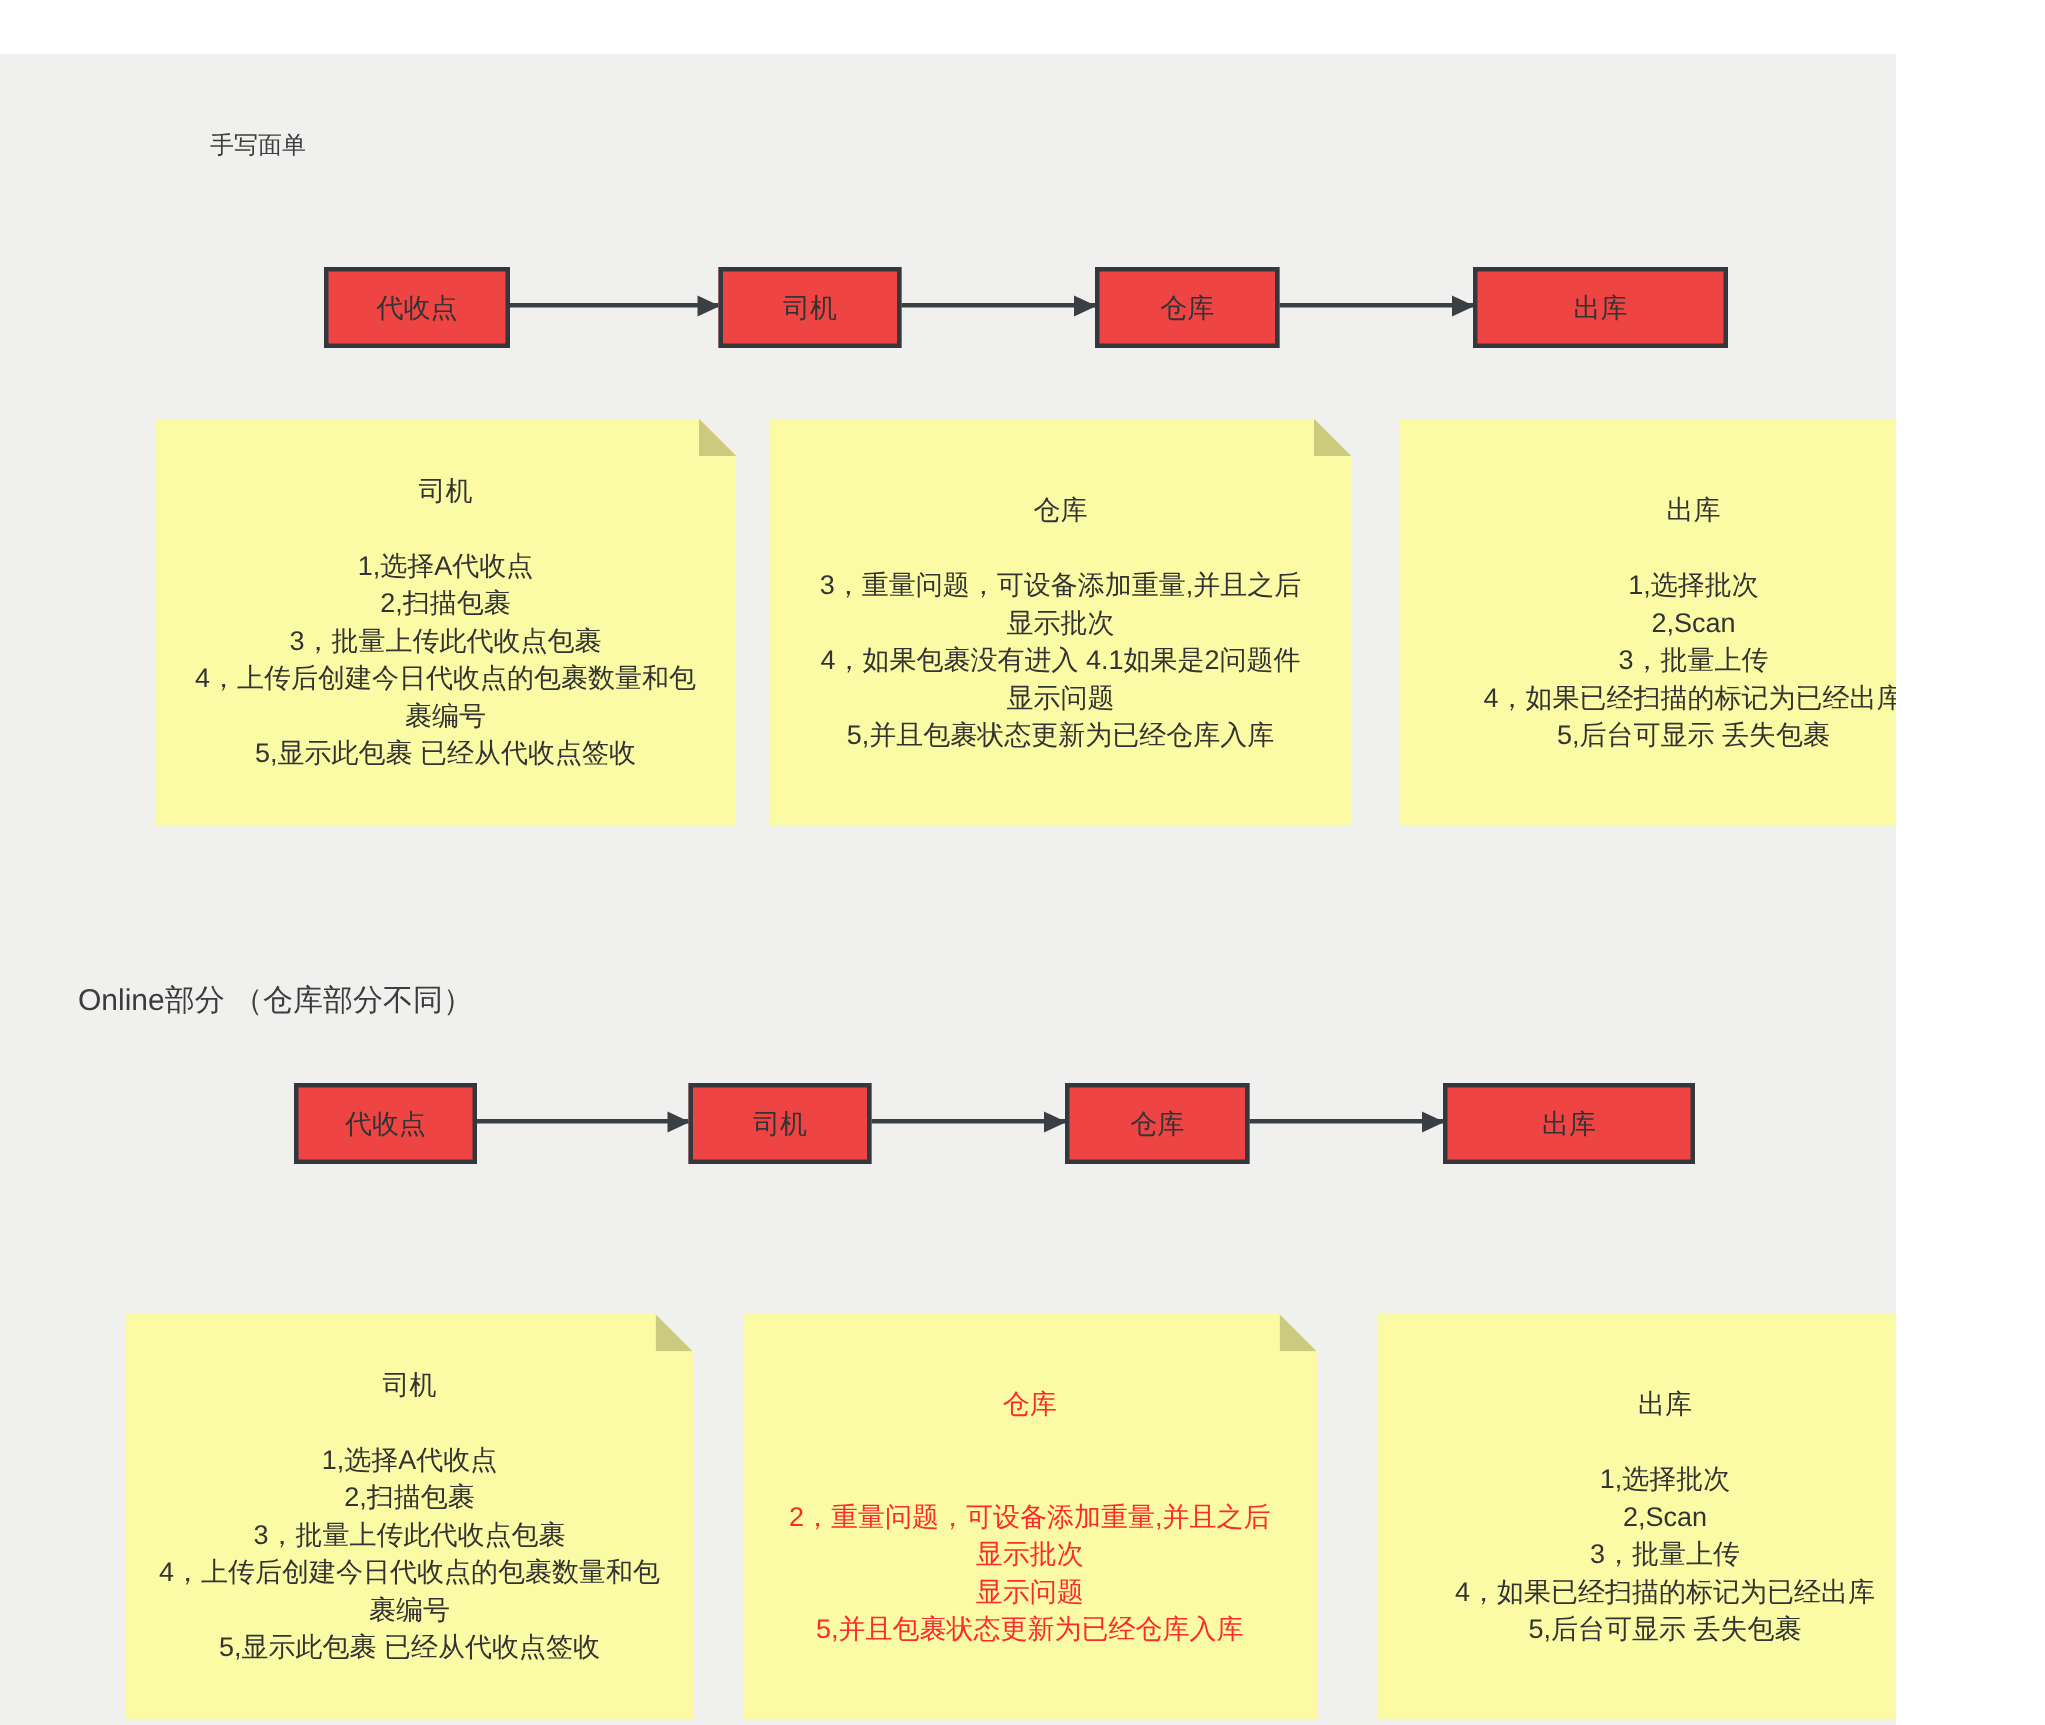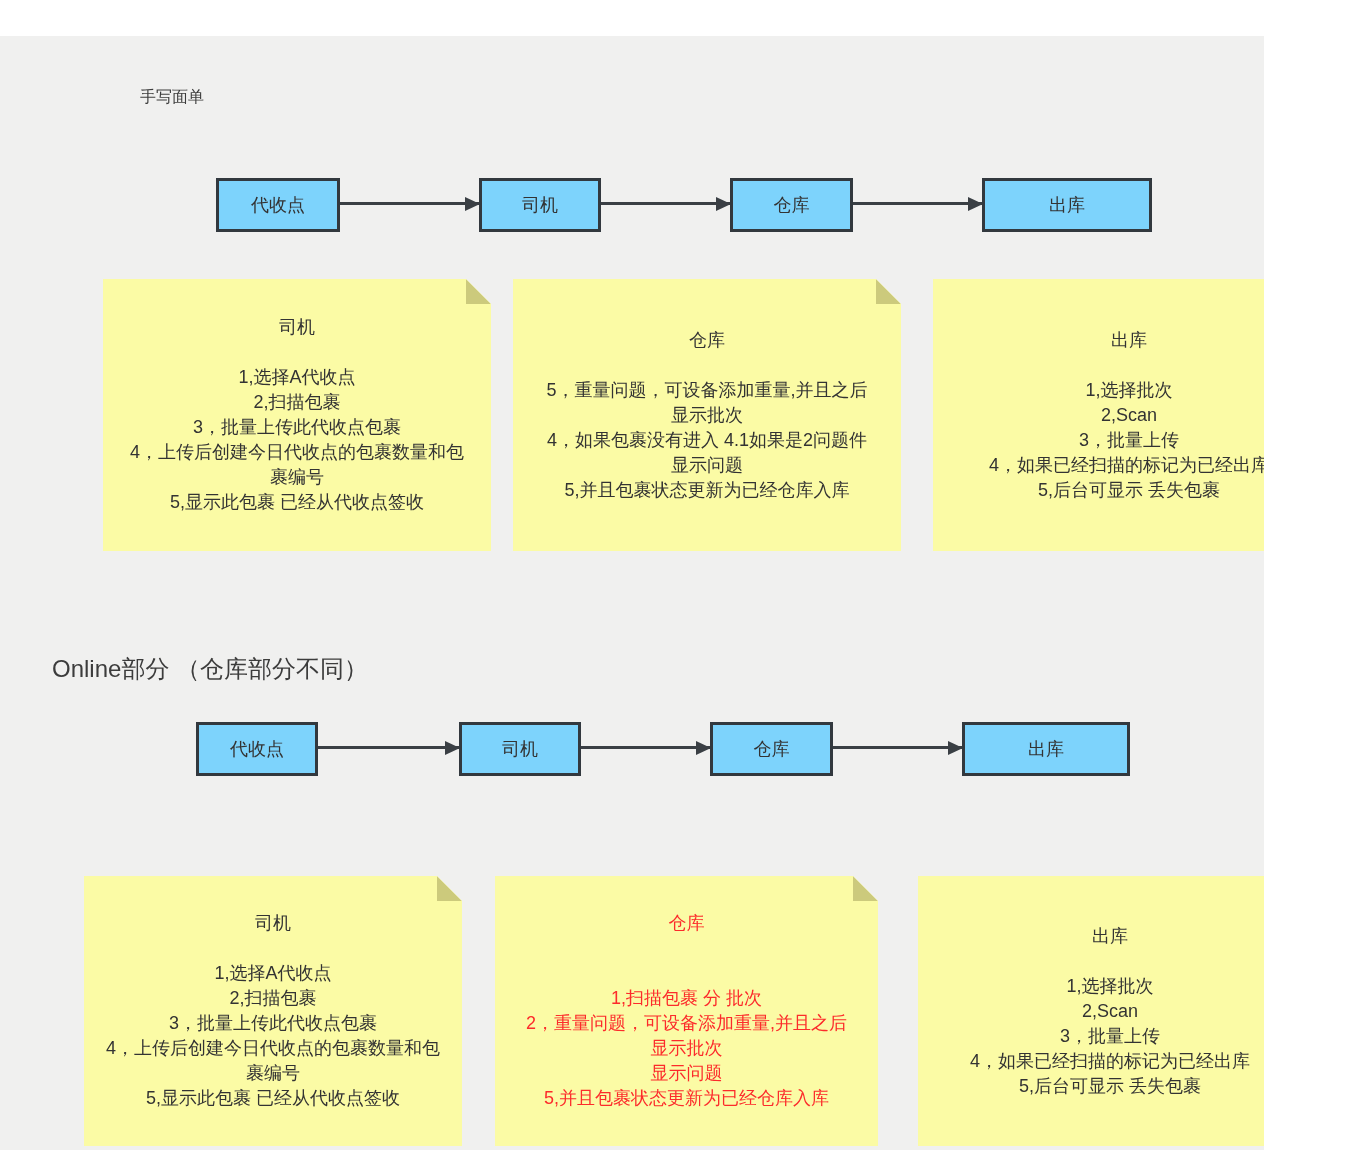--- a/index.html
+++ b/index.html
@@ -14,21 +14,21 @@
   }
   .sec-title{
     position:absolute;
     font-size:17px;
     color:#3c3c3c;
     white-space:nowrap;
   }
   .fbox{
     position:absolute;
     height:54px;
-    background:#7dd3fc;
+    background:#ef4444;
     border:3px solid #32383e;
     box-sizing:border-box;
     display:flex;align-items:center;justify-content:center;
     font-size:18px;
     text-align:right;
   }
   .arrow{
     position:absolute;
     height:3px;
     background:#3a3f44;
@@ -101,42 +101,42 @@
         <div class="note-line">裹编号</div>
         <div class="note-line">5,显示此包裹 已经从代收点签收</div>
       </div>
   </div>
 
   <div class="note" style="left:513px;top:243px;width:388px;height:272px;">
     <div class="note-fold"></div>
     <div class="note-title">仓库</div>
     <div class="note-body">
         <div class="note-line">&nbsp;</div>
-        <div class="note-line">5，重量问题，可设备添加重量,并且之后</div>
+        <div class="note-line">3，重量问题，可设备添加重量,并且之后</div>
         <div class="note-line">显示批次</div>
         <div class="note-line">4，如果包裹没有进入 4.1如果是2问题件</div>
         <div class="note-line">显示问题</div>
         <div class="note-line">5,并且包裹状态更新为已经仓库入库</div>
       </div>
   </div>
 
   <div class="note" style="left:933px;top:243px;width:392px;height:272px;">
     <div class="note-fold"></div>
     <div class="note-title">出库</div>
     <div class="note-body">
         <div class="note-line">&nbsp;</div>
         <div class="note-line">1,选择批次</div>
         <div class="note-line">2,Scan</div>
         <div class="note-line">3，批量上传</div>
         <div class="note-line">4，如果已经扫描的标记为已经出库</div>
         <div class="note-line">5,后台可显示 丢失包裹</div>
       </div>
   </div>
 
-  <div class="sec-title" style="left:52px;top:617px;font-size:24px;">Online部分 （仓库部分不同）</div>
+  <div class="sec-title" style="left:52px;top:617px;font-size:20px;">Online部分 （仓库部分不同）</div>
 
   <div class="fbox" style="left:196px;top:686px;width:122px;">
     <span>代收点</span>
   </div>
   <div class="arrow" style="left:318px;top:710px;width:141px;"></div>
   <div class="fbox" style="left:459px;top:686px;width:122px;">
     <span>司机</span>
   </div>
   <div class="arrow" style="left:581px;top:710px;width:129px;"></div>
   <div class="fbox" style="left:710px;top:686px;width:123px;">
@@ -160,21 +160,20 @@
         <div class="note-line">5,显示此包裹 已经从代收点签收</div>
       </div>
   </div>
 
   <div class="note red" style="left:495px;top:840px;width:383px;height:270px;">
     <div class="note-fold"></div>
     <div class="note-title">仓库</div>
     <div class="note-body">
         <div class="note-line">&nbsp;</div>
         <div class="note-line">&nbsp;</div>
-        <div class="note-line">1,扫描包裹 分 批次</div>
         <div class="note-line">2，重量问题，可设备添加重量,并且之后</div>
         <div class="note-line">显示批次</div>
         <div class="note-line">显示问题</div>
         <div class="note-line">5,并且包裹状态更新为已经仓库入库</div>
       </div>
   </div>
 
   <div class="note" style="left:918px;top:840px;width:384px;height:270px;">
     <div class="note-fold"></div>
     <div class="note-title">出库</div>

